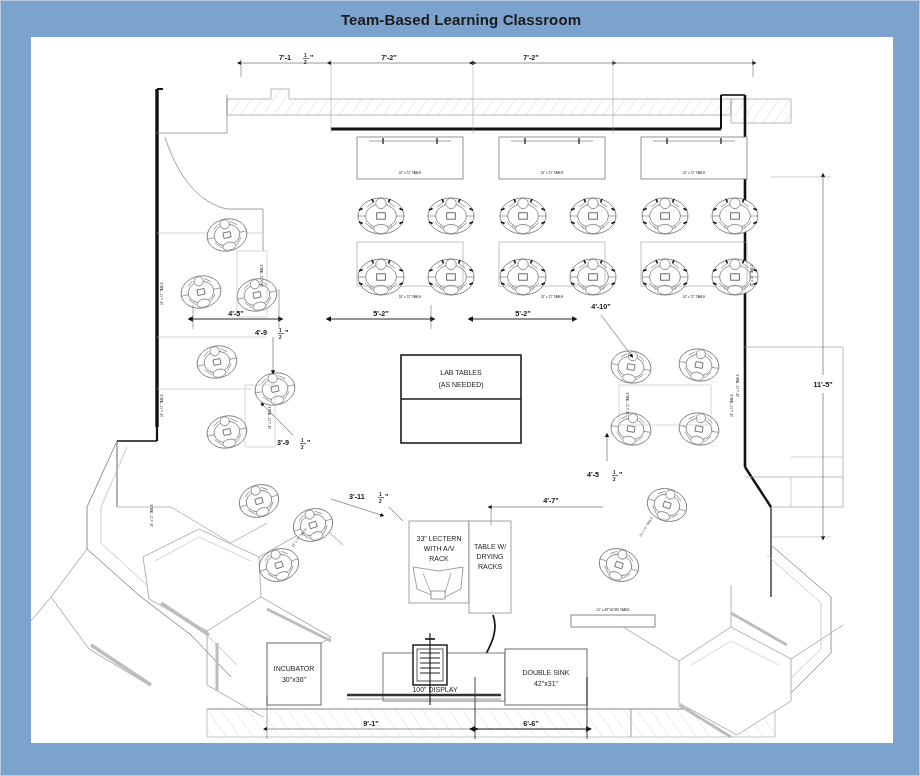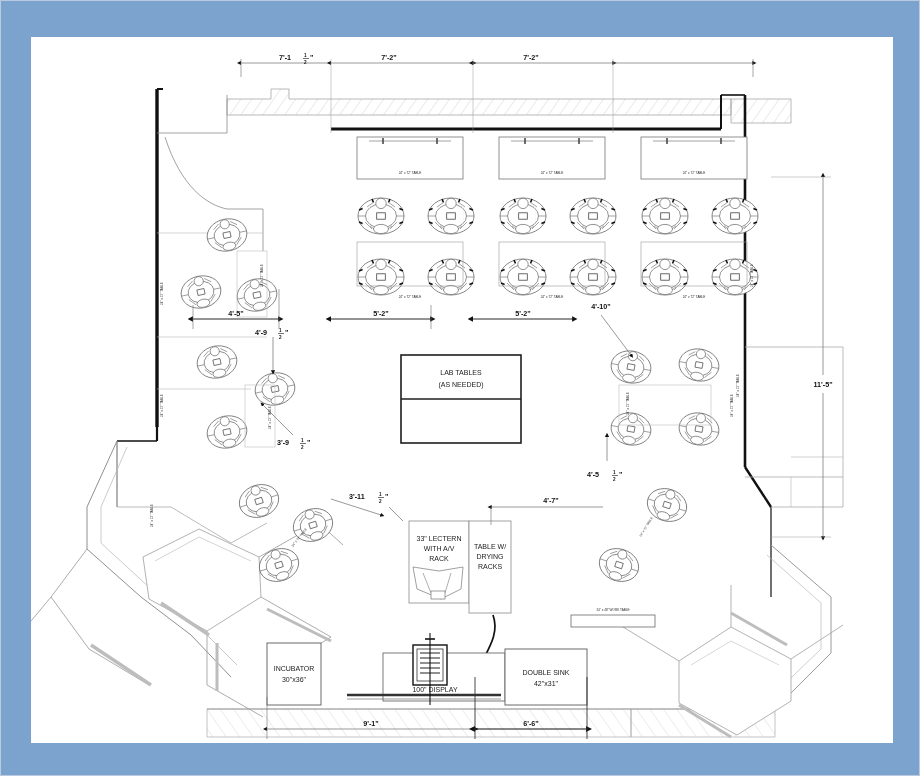--- a/index.html
+++ b/index.html
@@ -65,20 +65,23 @@
   .dim-frac { font-family: "Liberation Sans", sans-serif; font-size: 4.6px; fill: #101010; font-weight: bold; }
   .lbl-txt { font-family: "Liberation Sans", sans-serif; font-size: 7px; fill: #1a1a1a; }
   .tiny-txt { font-family: "Liberation Sans", sans-serif; font-size: 3.1px; fill: #2a2a2a; }
   .tiny-txt-v { font-family: "Liberation Sans", sans-serif; font-size: 3.1px; fill: #2a2a2a; }
 </style>
 </head>
 <body>
 
 <div id="frame">
 
+  <div id="title-bar">
+    <span id="title-text">Team-Based Learning Classroom</span>
+  </div>
 
   <div id="canvas-wrap">
     <svg id="plan-svg" viewBox="0 0 862 706">
       <defs>
 
         <pattern id="hatch" width="9" height="9" patternUnits="userSpaceOnUse" patternTransform="rotate(35)">
           <line x1="0" y1="0" x2="0" y2="9" stroke="#b9b9b9" stroke-width="0.6"></line>
         </pattern>
         <pattern id="hatch2" width="11" height="11" patternUnits="userSpaceOnUse" patternTransform="rotate(-35)">
           <line x1="0" y1="0" x2="0" y2="11" stroke="#c2c2c2" stroke-width="0.6"></line>

